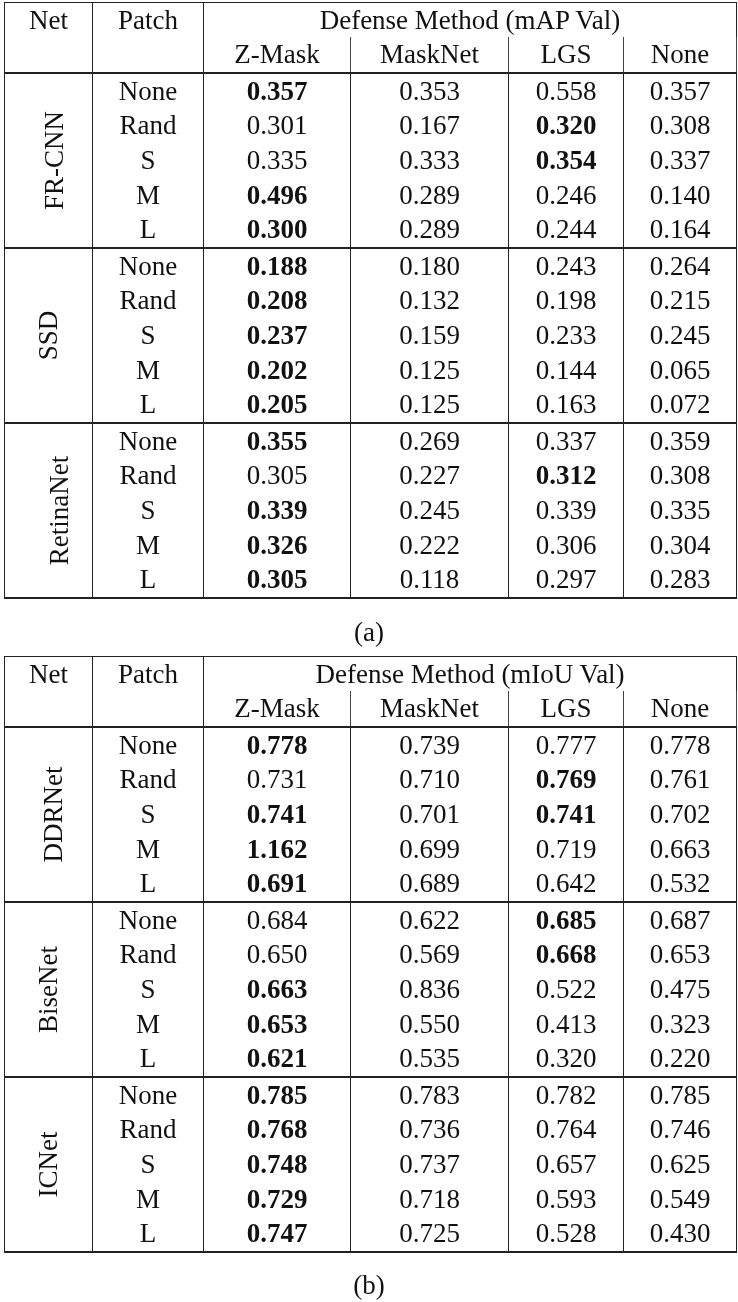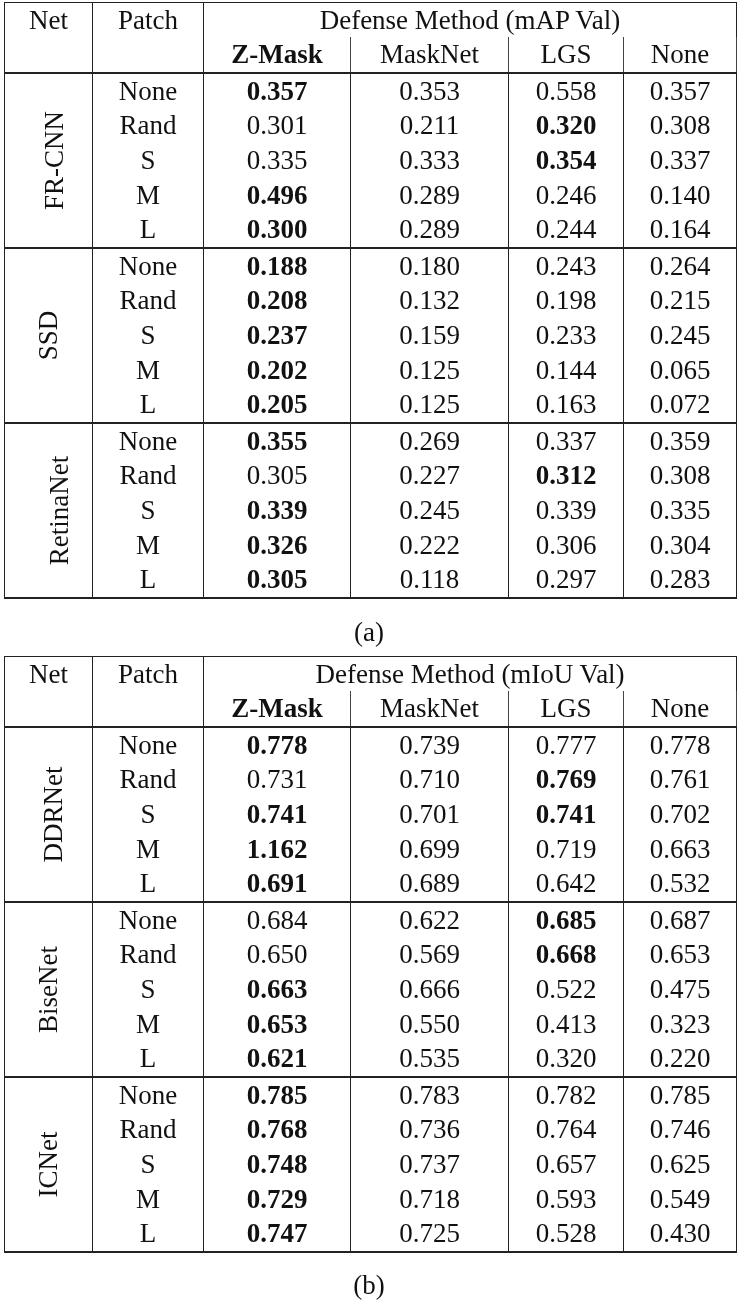--- a/index.html
+++ b/index.html
@@ -12,21 +12,21 @@
   .tbl tr.h1 td { height: 34px; border-top: 1.5px solid #222; }
   .tbl tr.h2 td { height: 35px; border-bottom: 2px solid #222; }
   .tbl tr.h1 td.span-defense { border-bottom: none; }
   .tbl tr.h2 td.sub { border-left: 1px solid #444; border-right: 1px solid #444; }
   .tbl tr.grp-start td { border-top: 2px solid #222; }
   .tbl tr.last td { border-bottom: 2px solid #222; }
   .tbl td.net { vertical-align: middle; position: relative; }
   .tbl td.net .rot { display: inline-block; transform: rotate(-90deg); white-space: nowrap;
                      font-size: 27px; }
   .tbl td.val.bold { font-weight: bold; }
-  .tbl td.bold-head { font-weight: bold; }
+  .tbl td.bold-head { font-weight: normal; }
   .caption { position: absolute; width: 738px; text-align: center; font-size: 27px; }
   col.c-net { width: 88px; }
   col.c-patch { width: 111px; }
   col.c-z { width: 147px; }
   col.c-mn { width: 158px; }
   col.c-lgs { width: 115px; }
   col.c-none { width: 113px; }
 </style>
 </head>
 <body>
@@ -58,21 +58,21 @@
         <td class="net" rowspan="5"><span class="rot">FR-CNN</span></td>
         <td>None</td>
         <td class="val bold">0.357</td>
         <td class="val">0.353</td>
         <td class="val">0.558</td>
         <td class="val">0.357</td>
       </tr>
       <tr>
         <td>Rand</td>
         <td class="val">0.301</td>
-        <td class="val">0.211</td>
+        <td class="val">0.167</td>
         <td class="val bold">0.320</td>
         <td class="val">0.308</td>
       </tr>
       <tr>
         <td>S</td>
         <td class="val">0.335</td>
         <td class="val">0.333</td>
         <td class="val bold">0.354</td>
         <td class="val">0.337</td>
       </tr>
@@ -236,21 +236,21 @@
       <tr>
         <td>Rand</td>
         <td class="val">0.650</td>
         <td class="val">0.569</td>
         <td class="val bold">0.668</td>
         <td class="val">0.653</td>
       </tr>
       <tr>
         <td>S</td>
         <td class="val bold">0.663</td>
-        <td class="val">0.666</td>
+        <td class="val">0.836</td>
         <td class="val">0.522</td>
         <td class="val">0.475</td>
       </tr>
       <tr>
         <td>M</td>
         <td class="val bold">0.653</td>
         <td class="val">0.550</td>
         <td class="val">0.413</td>
         <td class="val">0.323</td>
       </tr>

